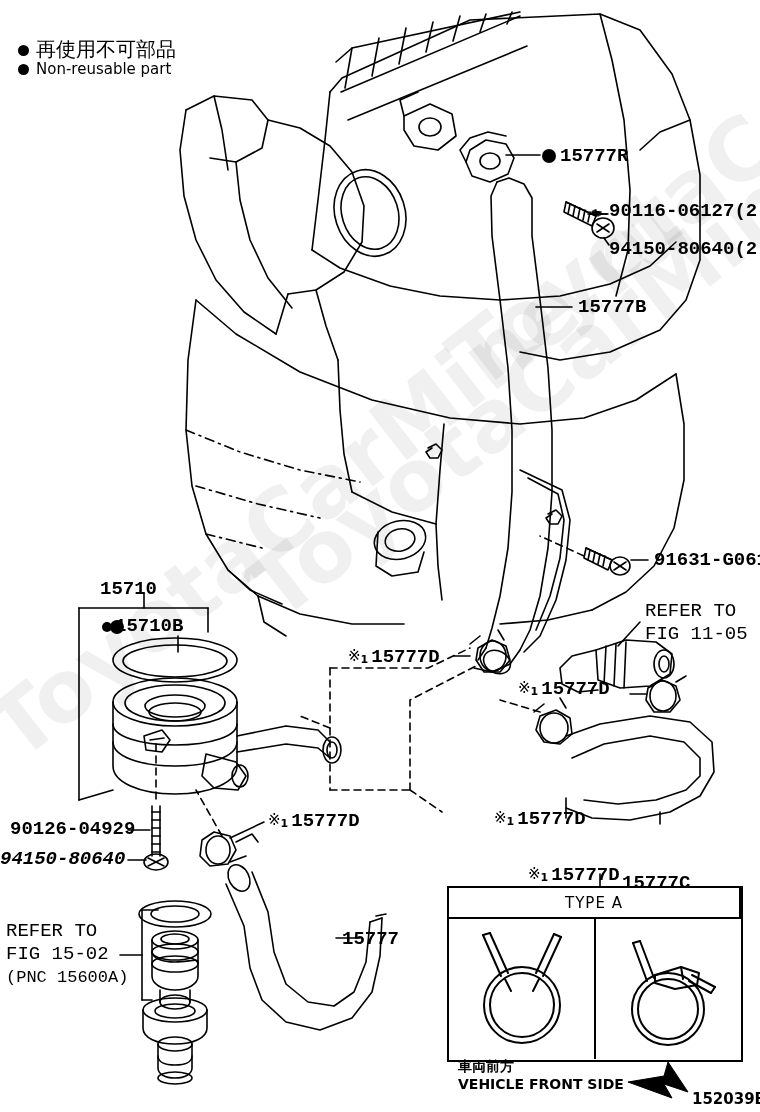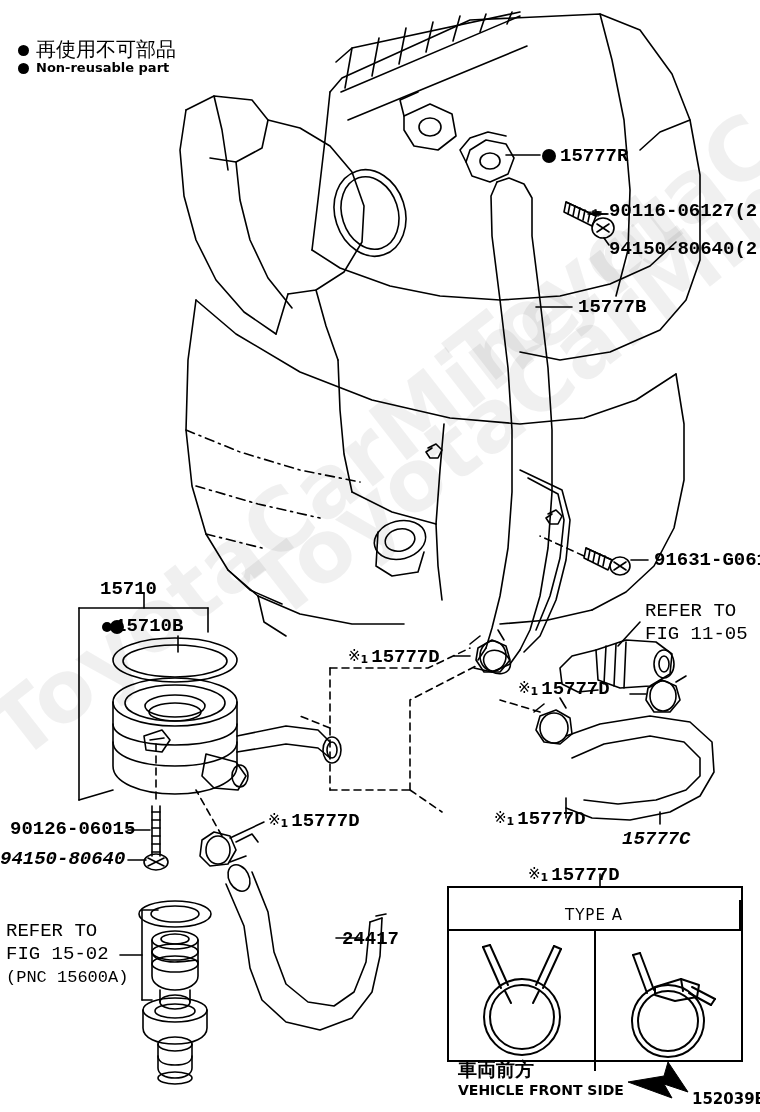--- a/index.html
+++ b/index.html
@@ -6,36 +6,36 @@
   body{
     width:760px;height:1112px;position:relative;overflow:hidden;
     font-family:"Liberation Mono","DejaVu Sans Mono",monospace;
     color:#000;
   }
   #stage{position:absolute;left:0;top:0;width:760px;height:1112px;}
   svg.layer{position:absolute;left:0;top:0;width:760px;height:1112px;}
   .lbl{position:absolute;white-space:nowrap;font-weight:bold;letter-spacing:0px;}
   .pn{font-family:"Liberation Mono","DejaVu Sans Mono",monospace;font-size:19px;font-weight:bold;}
   .legend-jp{font-family:"DejaVu Sans",sans-serif;font-size:20px;font-weight:normal;}
-  .legend-en{font-family:"DejaVu Sans",sans-serif;font-size:13px;font-weight:bold;}
+  .legend-en{font-family:"DejaVu Sans",sans-serif;font-size:15px;font-weight:normal;}
   .dot{display:inline-block;width:11px;height:11px;border-radius:50%;background:#000;vertical-align:middle;margin-right:7px;}
   .dotsm{display:inline-block;width:10px;height:10px;border-radius:50%;background:#000;vertical-align:-1px;margin-right:3px;}
   .ref{font-family:"Liberation Mono","DejaVu Sans Mono",monospace;font-size:19px;font-weight:normal;line-height:1.22;}
   .ref small{font-size:17px;text-align:center;}
   .mark{font-family:"DejaVu Sans",sans-serif;font-size:15px;font-weight:normal;vertical-align:1px;}
   .marknum{font-family:"DejaVu Sans",sans-serif;font-size:11px;vertical-align:-1px;margin-right:3px;}
   .tbl{position:absolute;border:2px solid #000;background:transparent;}
   .tbl .hdr{display:flex;}
   .tbl .hdr div{
      font-family:"DejaVu Sans",sans-serif;font-size:15px;font-weight:normal;
-     text-align:center;padding:6px 0 5px 0;flex:1;letter-spacing:1px;margin-top:12px;}
+     text-align:center;padding:6px 0 5px 0;flex:1;letter-spacing:1px;}
   .tbl .hdr div:first-child{border-right:2px solid #000;}
   .tbl .hdrline{border-bottom:2px solid #000;}
   .vfs{font-family:"DejaVu Sans",sans-serif;font-size:14px;line-height:1.25;}
-  .vfs .jp{font-family:"DejaVu Sans",sans-serif;font-size:19px;}
+  .vfs .jp{font-family:"DejaVu Sans",sans-serif;font-size:14px;}
   .figid{font-family:"DejaVu Sans",sans-serif;font-size:15px;}
   .wm{position:absolute;left:0;top:0;width:760px;height:1112px;pointer-events:none;}
   .wm span{
      position:absolute;color:#000;opacity:0.055;font-size:86px;font-weight:bold;
      font-family:"DejaVu Sans",sans-serif;transform-origin:left top;
      transform:rotate(-38deg);white-space:nowrap;}
 </style>
 </head>
 <body>
 
@@ -374,43 +374,43 @@
   <div class="lbl ref" style="left:645px;top:600px;">
     <div>REFER TO</div>
     <div>FIG 11-05</div>
   </div>
 
   <div class="lbl pn" style="left:100px;top:578px;">15710</div>
   <div class="lbl pn" style="left:102px;top:615px;text-align:center;">
     <span class="dotsm"></span><span>15710B</span>
   </div>
 
-  <div class="lbl pn" style="left:10px;top:818px;">90126-06015</div>
+  <div class="lbl pn" style="left:10px;top:818px;">90126-04929</div>
   <div class="lbl pn" style="left:0;top:848px;font-style:italic;">94150-80640</div>
 
   <div class="lbl pn" style="left:348px;top:646px;">
     <span class="mark">※</span><span class="marknum">1</span><span>15777D</span>
   </div>
   <div class="lbl pn" style="left:518px;top:678px;">
     <span class="mark">※</span><span class="marknum">1</span><span>15777D</span>
   </div>
   <div class="lbl pn" style="left:268px;top:810px;">
     <span class="mark">※</span><span class="marknum">1</span><span>15777D</span>
   </div>
   <div class="lbl pn" style="left:494px;top:808px;">
     <span class="mark">※</span><span class="marknum">1</span><span>15777D</span>
   </div>
 
-  <div class="lbl pn" style="left:622px;top:828px;font-style:italic;">15777C</div>
+  <div class="lbl pn" style="left:622px;top:872px;">15777C</div>
 
   <div class="lbl pn" style="left:528px;top:864px;">
     <span class="mark">※</span><span class="marknum">1</span><span>15777D</span>
   </div>
 
-  <div class="lbl pn" style="left:342px;top:928px;">24417</div>
+  <div class="lbl pn" style="left:342px;top:928px;">15777</div>
 
   <div class="lbl ref" style="left:6px;top:920px;">
     <div>REFER TO</div>
     <div>FIG 15-02</div>
     <div><small>(PNC 15600A)</small></div>
   </div>
 
   <div class="lbl vfs" style="left:458px;top:1058px;">
     <div class="jp">車両前方</div>
     <div>VEHICLE FRONT SIDE</div>

